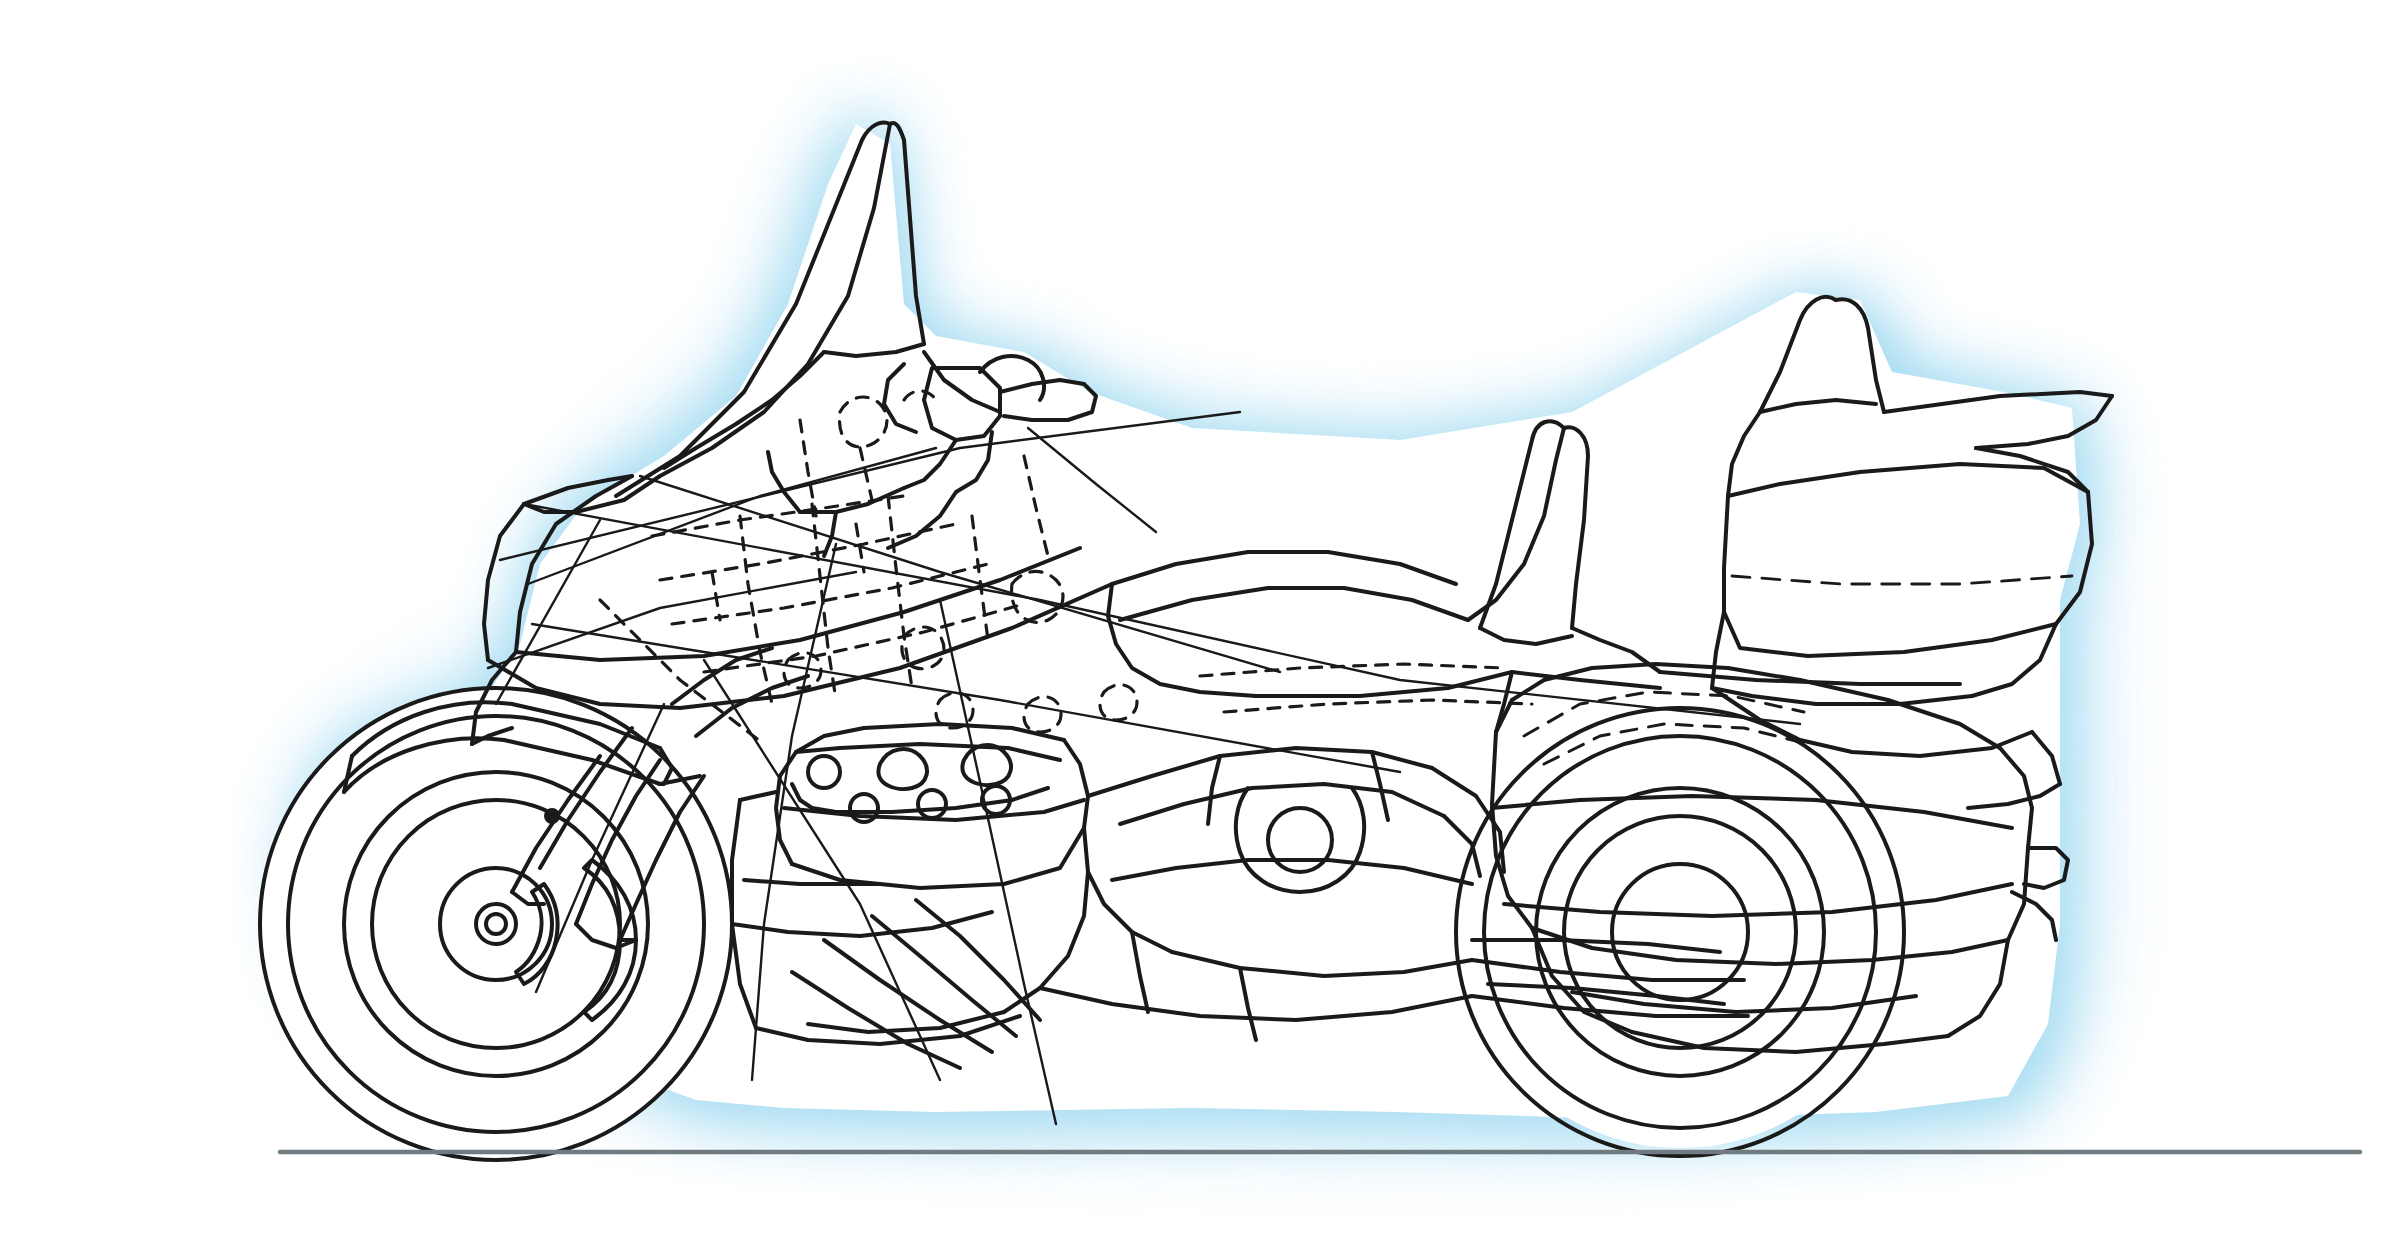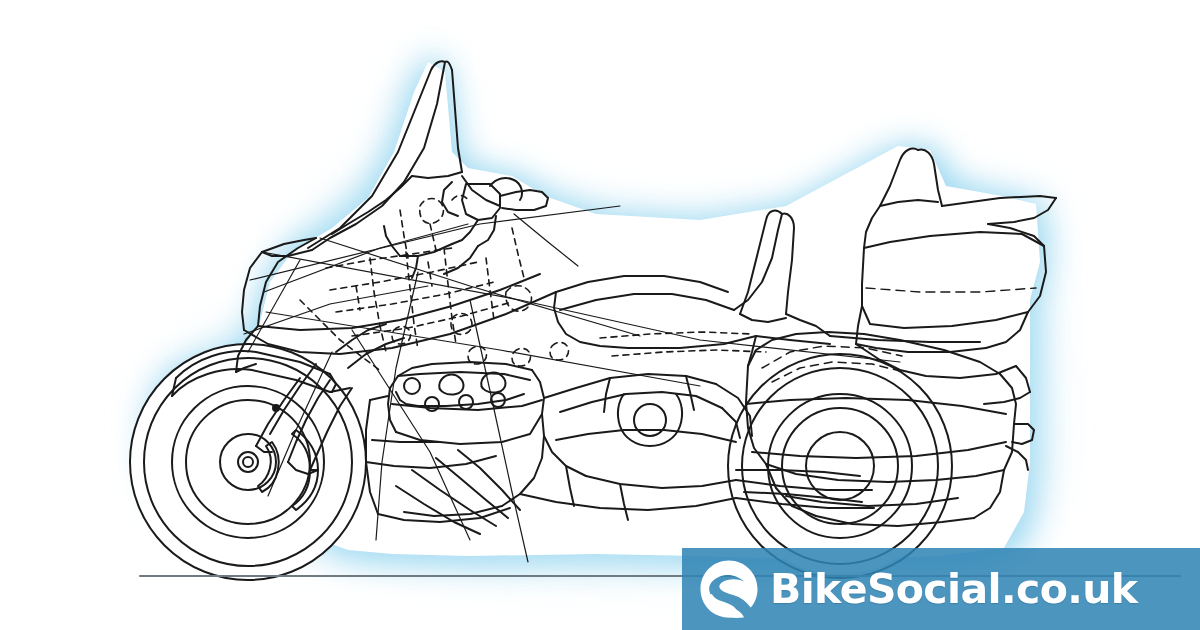--- a/index.html
+++ b/index.html
@@ -348,26 +348,14 @@
         <path d="M1014,424 L1028,424 L1034,430 L1032,440 L1022,444 L1012,442"></path>
         <path d="M1006,446 L1018,452 L1026,460 L1028,470"></path>
       </g>
 
       <g stroke="#6f7b80" stroke-width="2.2">
         <path d="M140,576 L1180,576"></path>
       </g>
     </g>
   </svg>
 
-  <div id="watermark">
-    <svg id="wm-logo" viewBox="0 0 100 100" xmlns="http://www.w3.org/2000/svg">
-      <path fill="#ffffff" d="M50,4 C75,4 96,24 96,50 C96,62 92,72 85,80
-               C78,70 70,64 58,60 C48,57 40,55 36,50 C32,45 36,39 46,36
-               C56,33 66,34 74,38 C66,30 54,26 42,28 C28,31 18,40 18,50
-               C18,60 26,66 40,70 C52,74 60,78 64,86 C60,92 54,96 50,96
-               C24,96 4,76 4,50 C4,24 24,4 50,4 Z"></path>
-      <path fill="#ffffff" d="M22,58 C30,70 44,76 58,82 C66,85 72,90 74,96
-               C66,97 58,97 50,96 C34,93 22,84 16,72 C14,67 16,61 22,58 Z"></path>
-    </svg>
-    <span id="wm-text">BikeSocial.co.uk</span>
-  </div>
 
 </div>
 
 </body></html>

